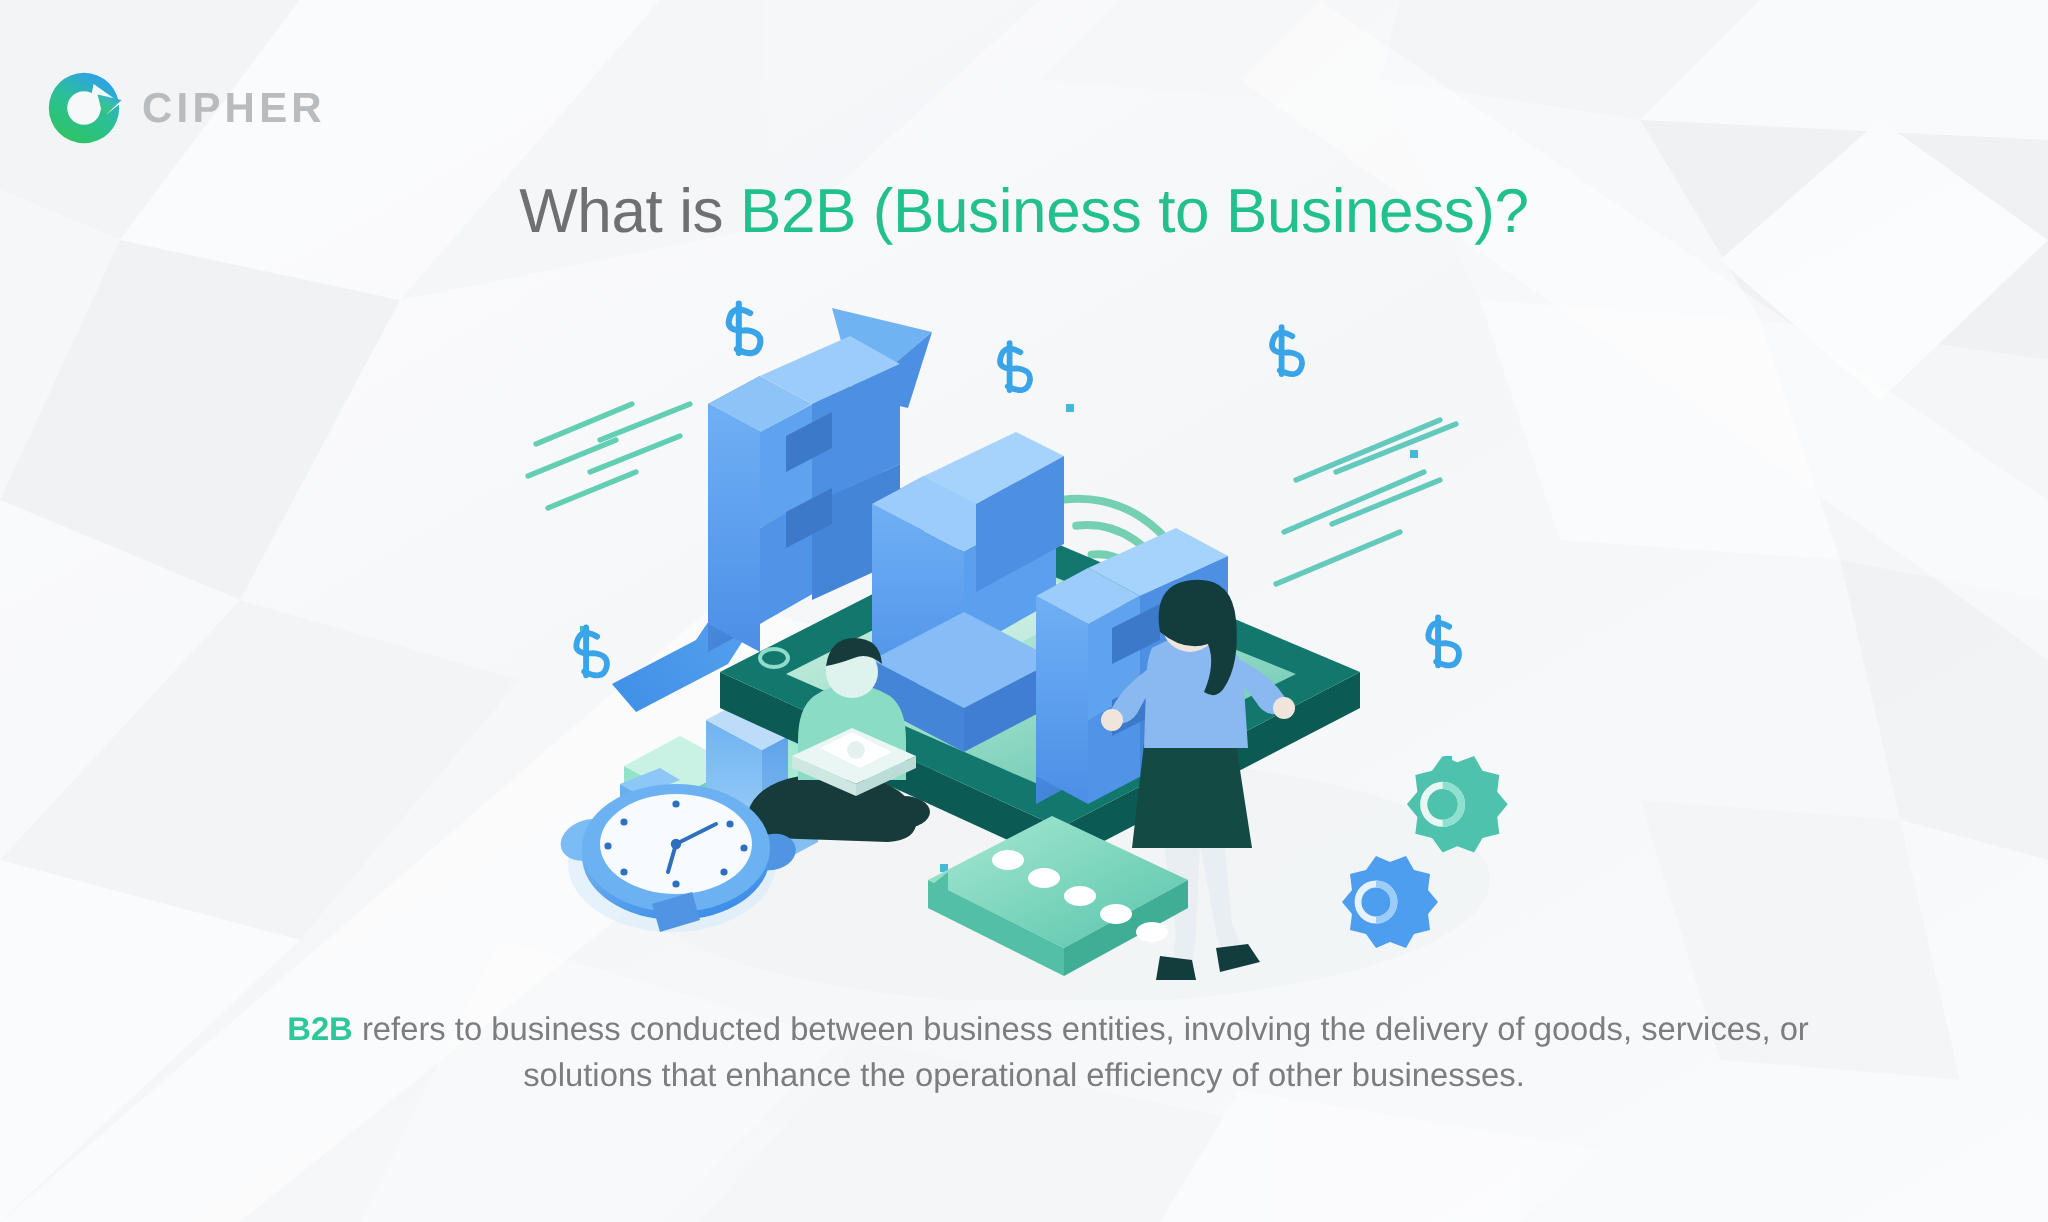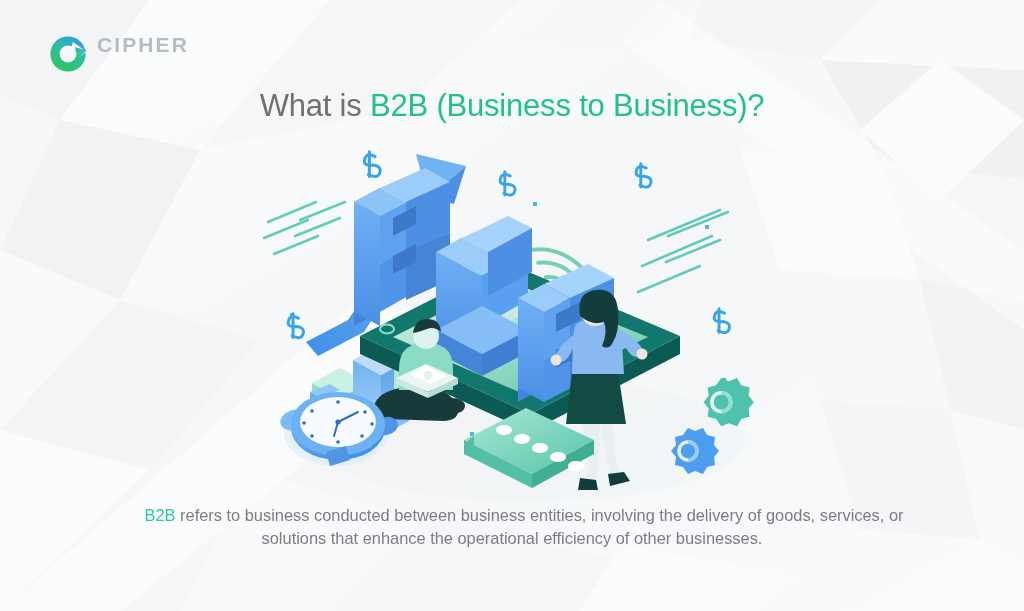--- a/index.html
+++ b/index.html
@@ -8,22 +8,22 @@
     font-family:"Liberation Sans", sans-serif;
     background:#f7f8f9;
     position:relative;
   }
 
   
   #bg { position:absolute; inset:0; z-index:0; }
 
   
   .logo-block {
-    position:absolute; left:48px; top:34px;
-    display:flex; align-items:flex-start; gap:9px; z-index:6;
+    position:absolute; left:22px; top:34px;
+    display:flex; align-items:center; gap:9px; z-index:6;
   }
   .logo-mark { width:40px; height:40px; display:block; }
   .logo-word {
     font-size:21px; font-weight:700; letter-spacing:2.1px;
     color:#b9bcbf; line-height:1;
     font-family:"Liberation Sans", sans-serif;
   }
 
   
   .title {
@@ -34,21 +34,21 @@
   }
   .title .t-gray  { color:#6f7072; }
   .title .t-green { color:#22c08c; }
 
   
   .caption {
     position:absolute; left:50%; transform:translateX(-50%);
     top:504px; width:790px; text-align:center; z-index:6;
     font-size:16.4px; line-height:1.42; color:#7b7d80;
   }
-  .caption .c-strong { color:#2ec79a; font-weight:400;padding-left:24px; }
+  .caption .c-strong { color:#2ec79a; font-weight:700;padding-left:24px; }
 
   
   #illo { position:absolute; left:250px; top:140px; width:540px; height:360px; z-index:4; }
 </style>
 </head>
 <body>
 
 <svg id="bg" viewBox="0 0 1024 611" preserveAspectRatio="none">
   <defs>
     <linearGradient id="bgg" x1="0" y1="0" x2="1" y2="1">

